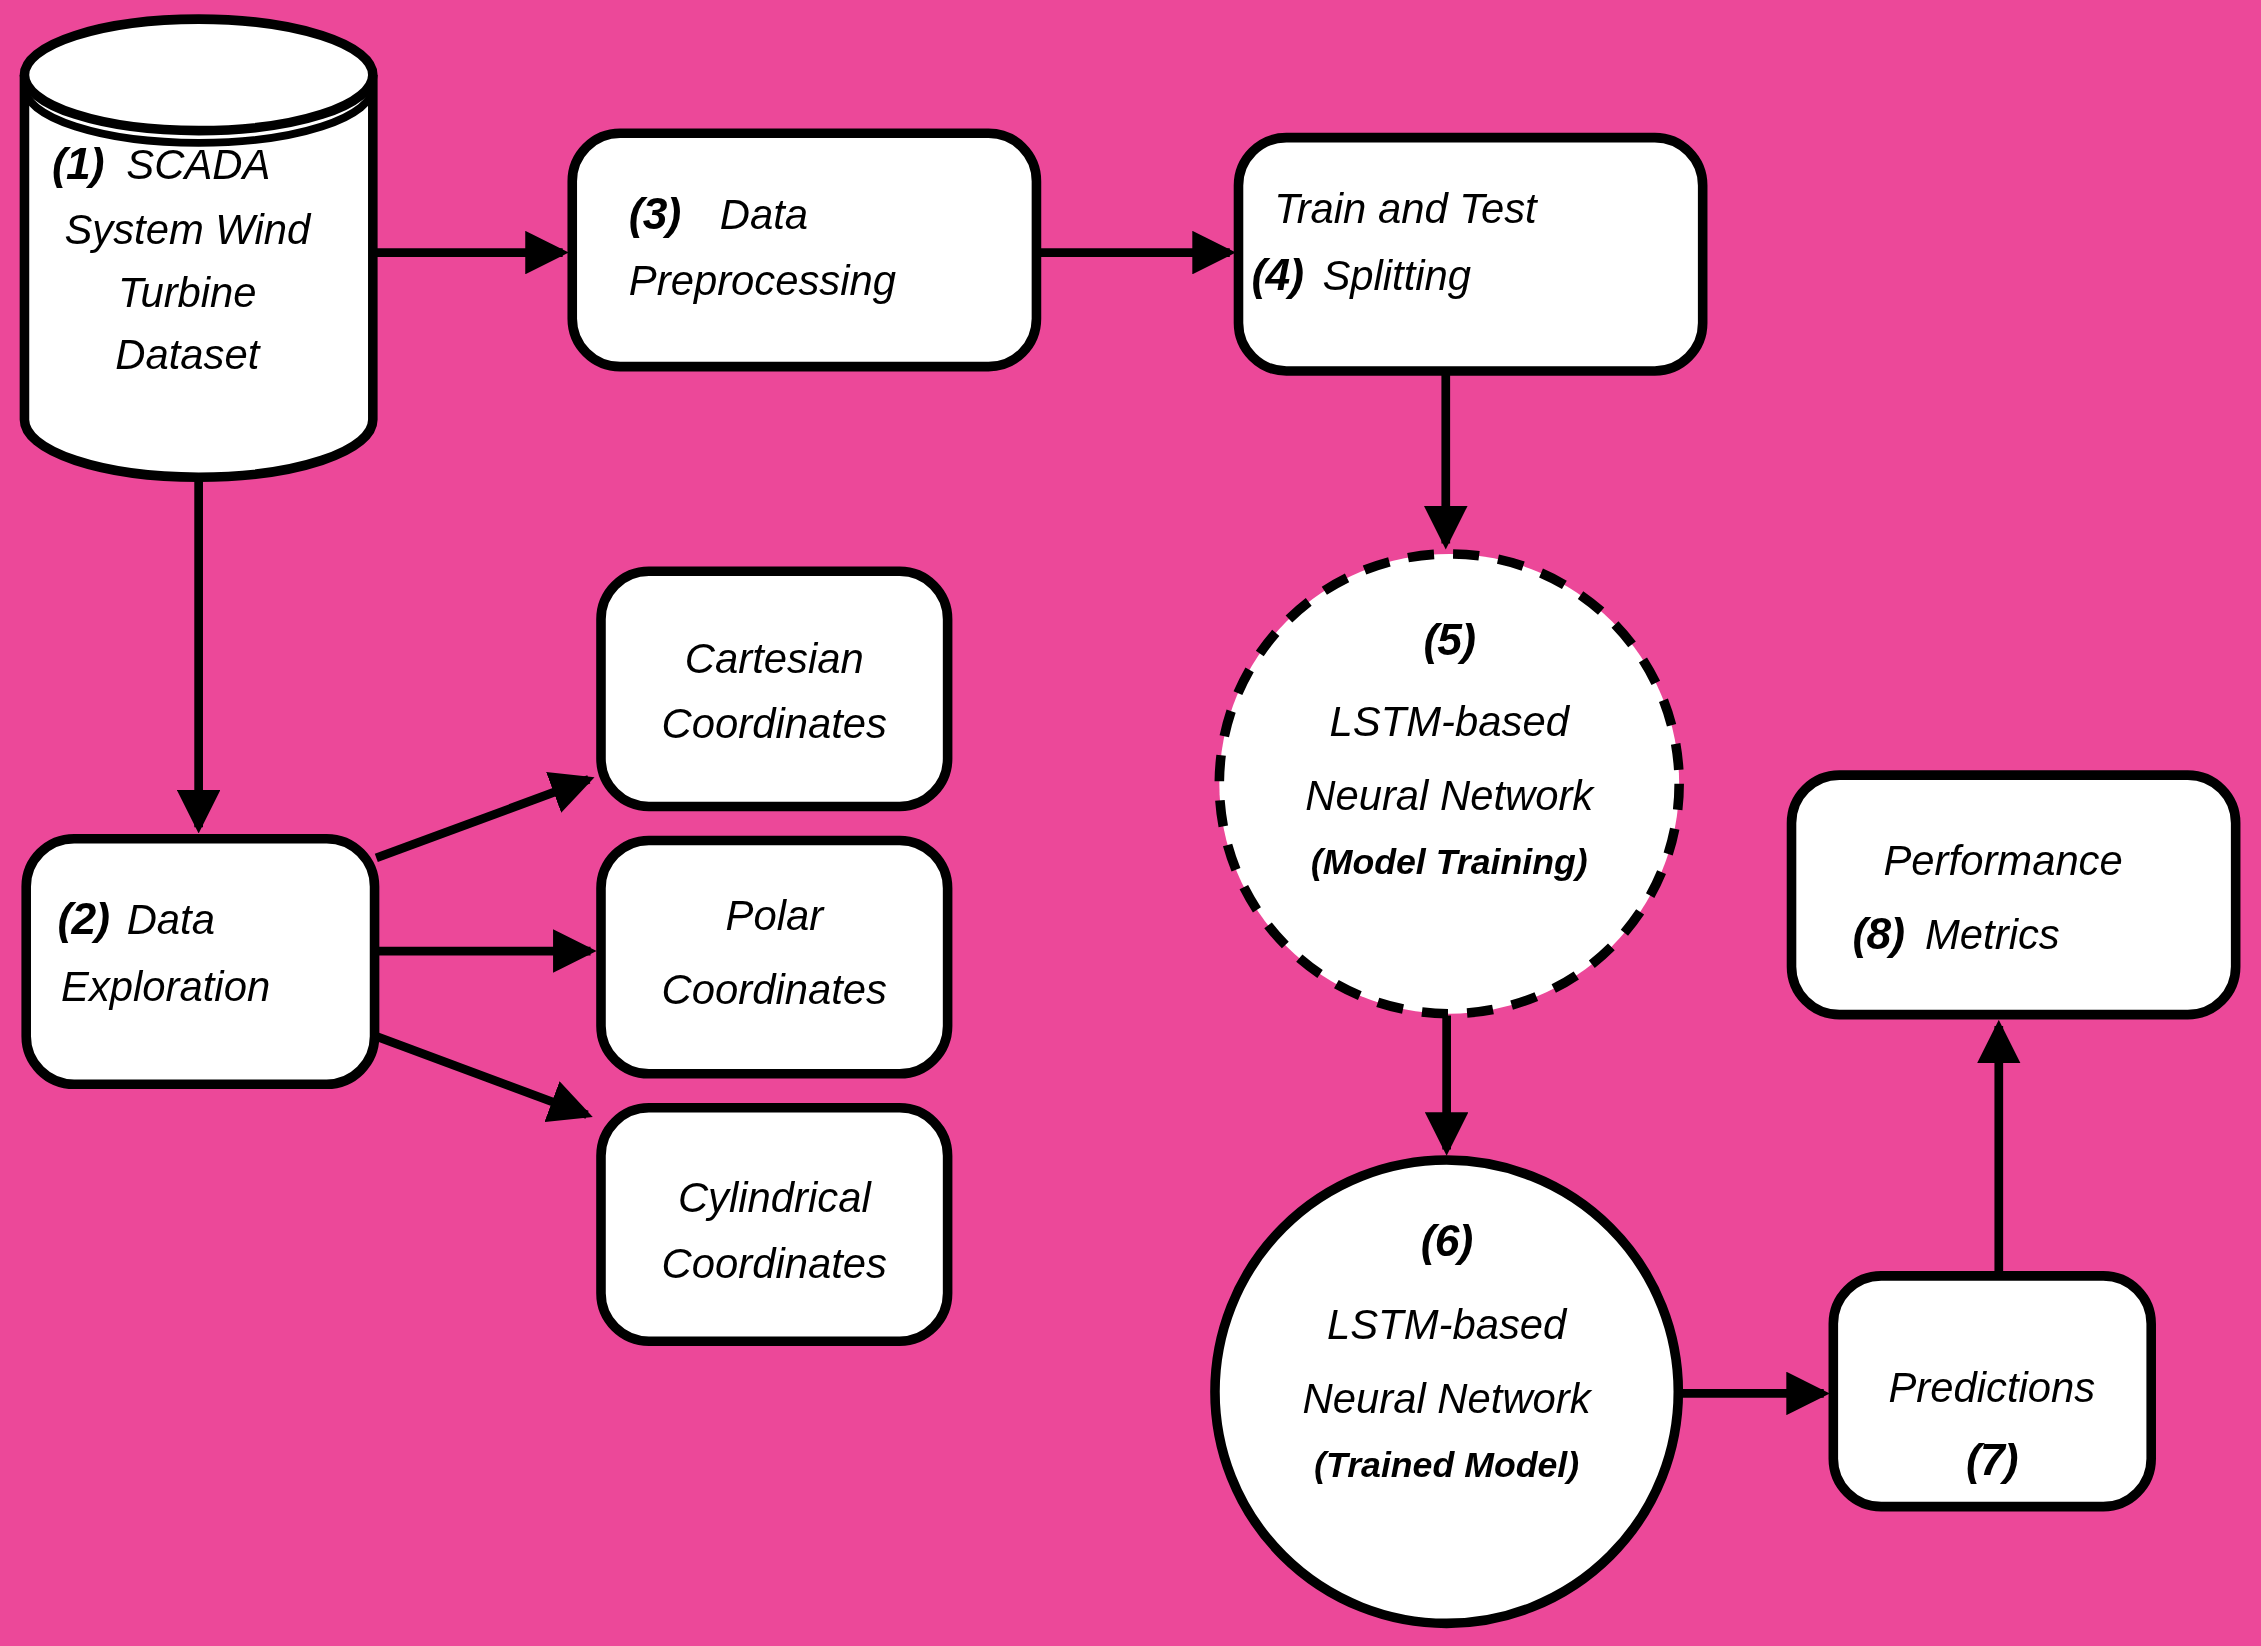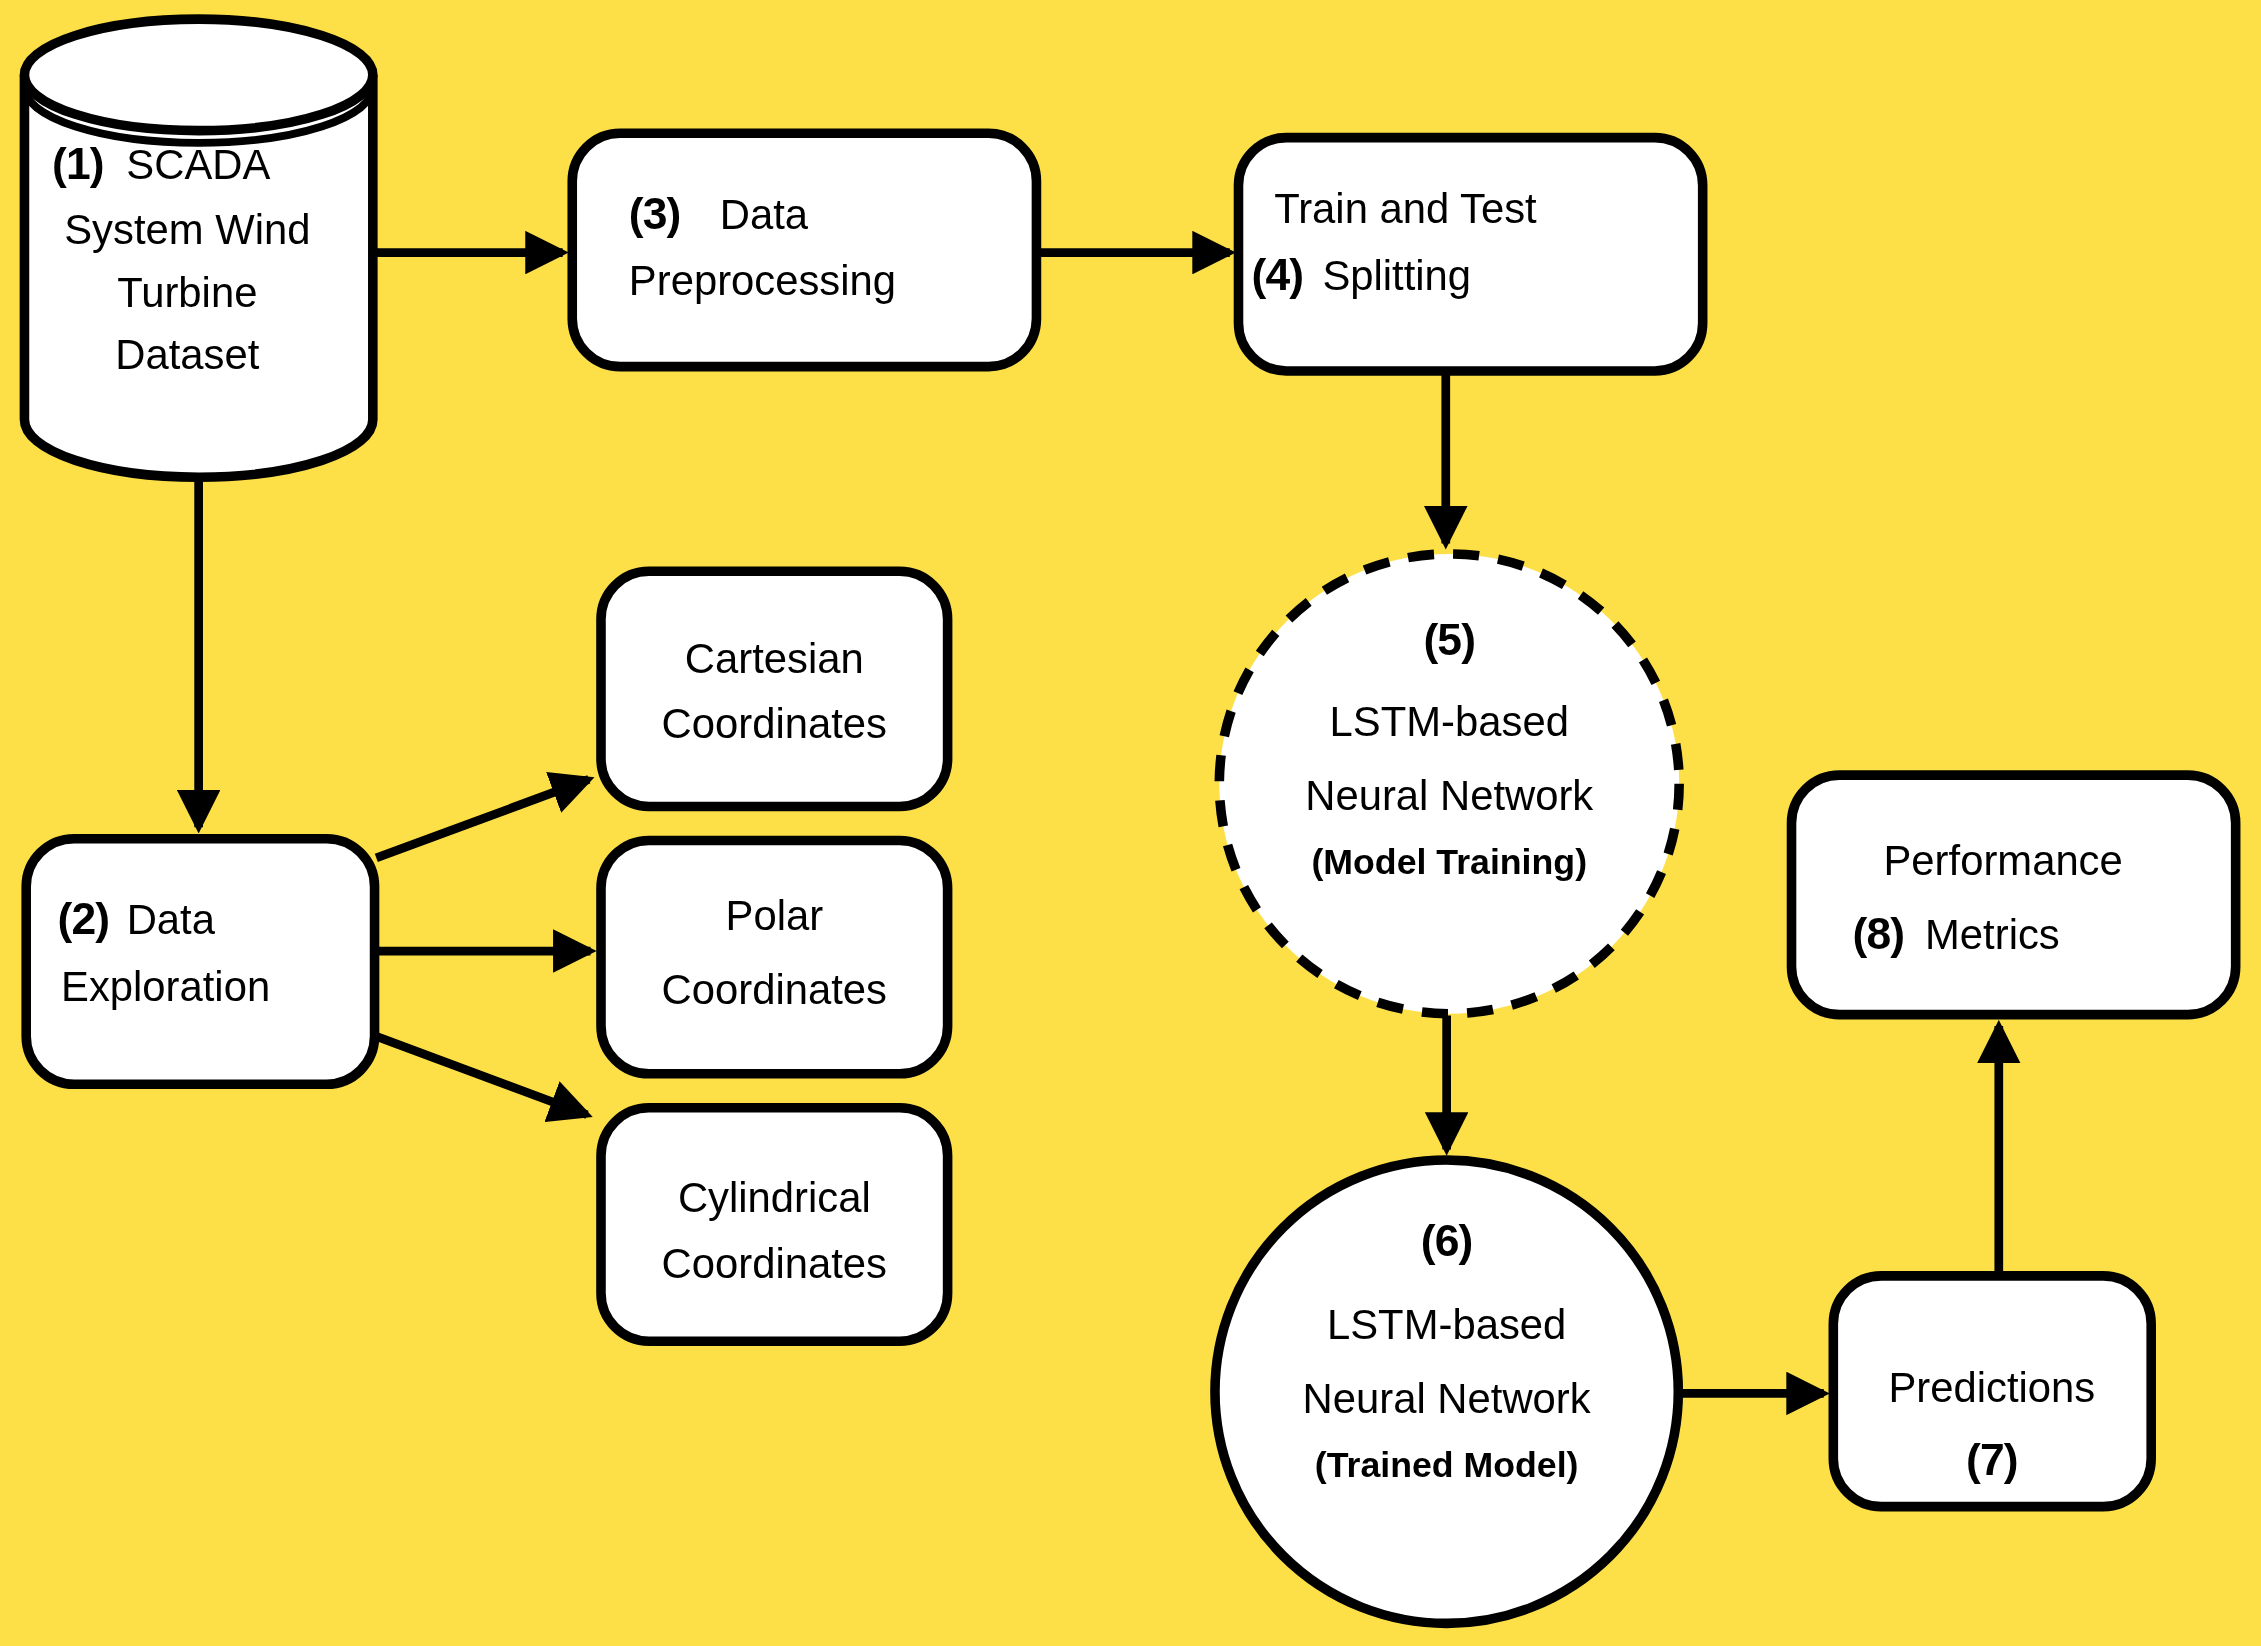--- a/index.html
+++ b/index.html
@@ -3,21 +3,22 @@
 <meta charset="utf-8">
 <style>
   html, body {
     margin: 0;
     padding: 0;
     background: #ffffff;
   }
   .canvas-wrap {
     width: 2261px;
     height: 1646px;
-    background: #fde047;
+    background: #ec4899;
+    font-style: italic;
   }
   svg { display: block; }
   svg text {
     font-family: "Liberation Sans", sans-serif;
     fill: #000000;
   }
   .lbl  { font-size: 48px; }
   .num  { font-weight: 800; font-size: 51px; letter-spacing: -1px; }
   .sub  { font-size: 41px; font-weight: 700; }
   .shape {

